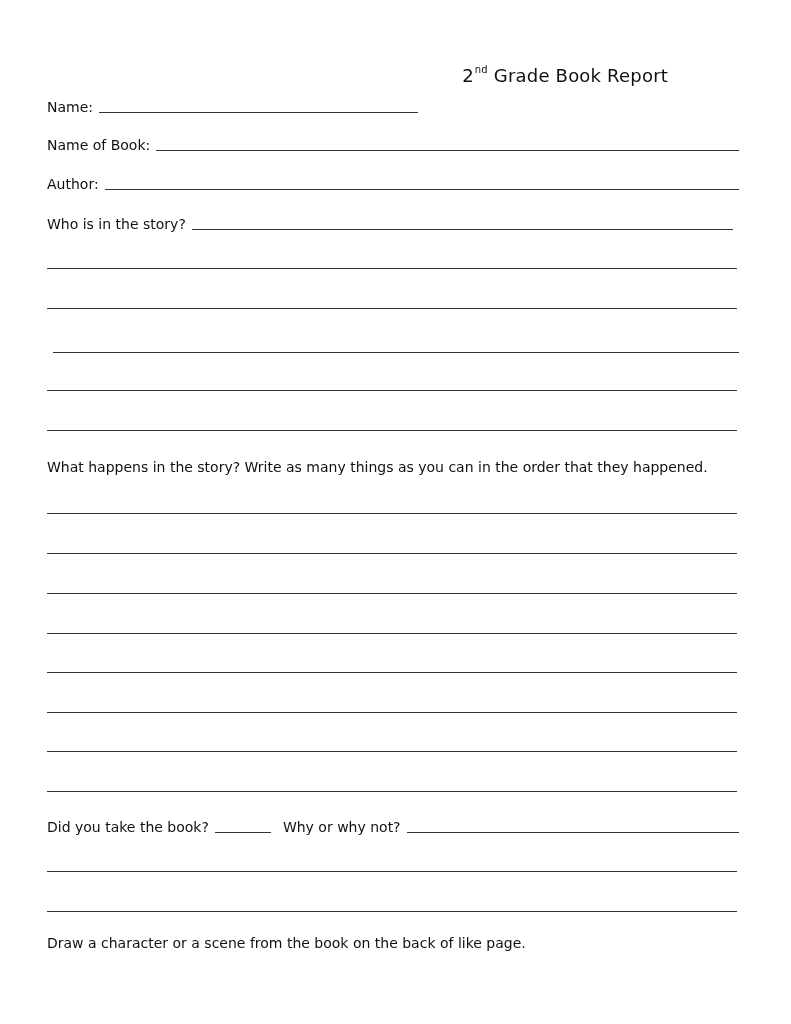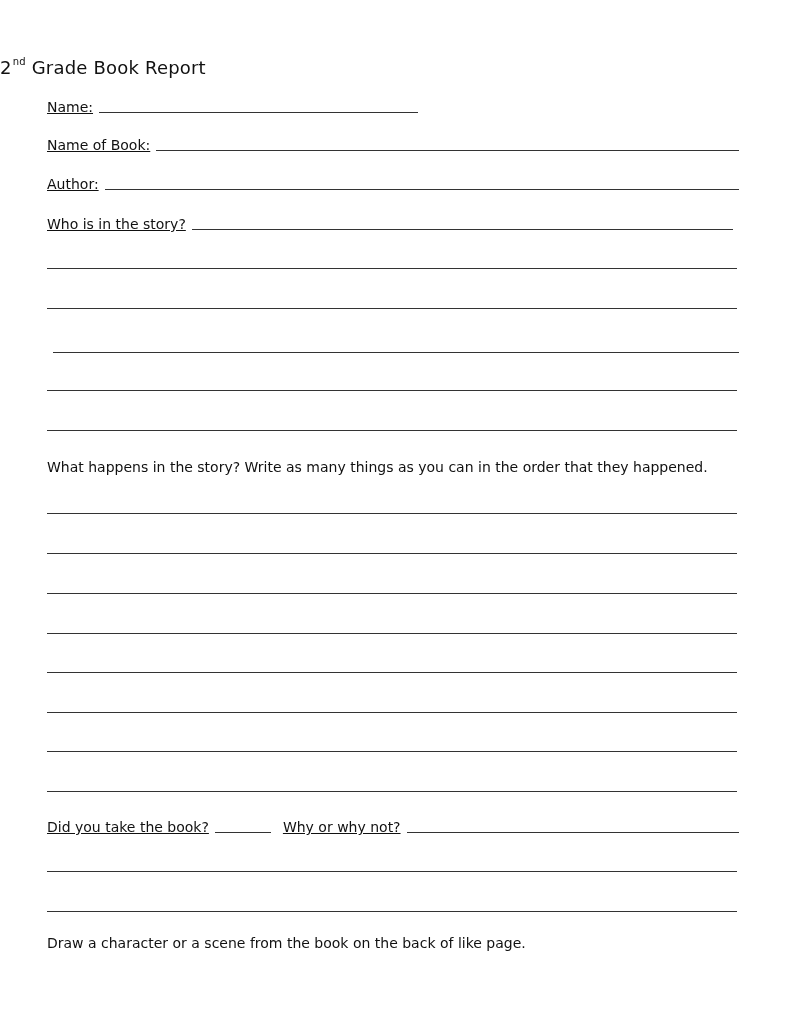--- a/index.html
+++ b/index.html
@@ -1,22 +1,22 @@
 <!DOCTYPE html>
 <html><head>
 <meta charset="utf-8">
 <style>
   html, body { margin:0; padding:0; background:#ffffff; }
   body { width:791px; height:1024px; position:relative; overflow:hidden;
          font-family: "DejaVu Sans", sans-serif; color:#111; }
-  .title { position:absolute; left:0; width:668px; top:56px; text-align:left;
+  .title { position:absolute; left:0; width:668px; top:64px; text-align:right;
            font-size:18px; letter-spacing:0.2px; }
   .title sup { font-size:10px; vertical-align:9px; margin-left:1px; }
   .row { position:absolute; left:47px; right:52px; height:22px; display:flex; align-items:flex-end; }
-  .lbl { font-size:14px; white-space:nowrap; line-height:16px; padding-bottom:1px;text-decoration:underline; }
+  .lbl { font-size:14px; white-space:nowrap; line-height:16px; padding-bottom:1px; }
   .ln { border-bottom:1.5px solid #333; height:0; flex:1; margin-left:6px; margin-bottom:3px; }
   .fixed { flex:none; }
   .fullline { position:absolute; left:47px; width:690px; border-bottom:1.5px solid #333; height:0; }
   .text { position:absolute; left:47px; font-size:14px; white-space:nowrap; }
 </style>
 </head>
 <body>
 
 <div class="title">
   <span>2</span><sup>nd</sup>

